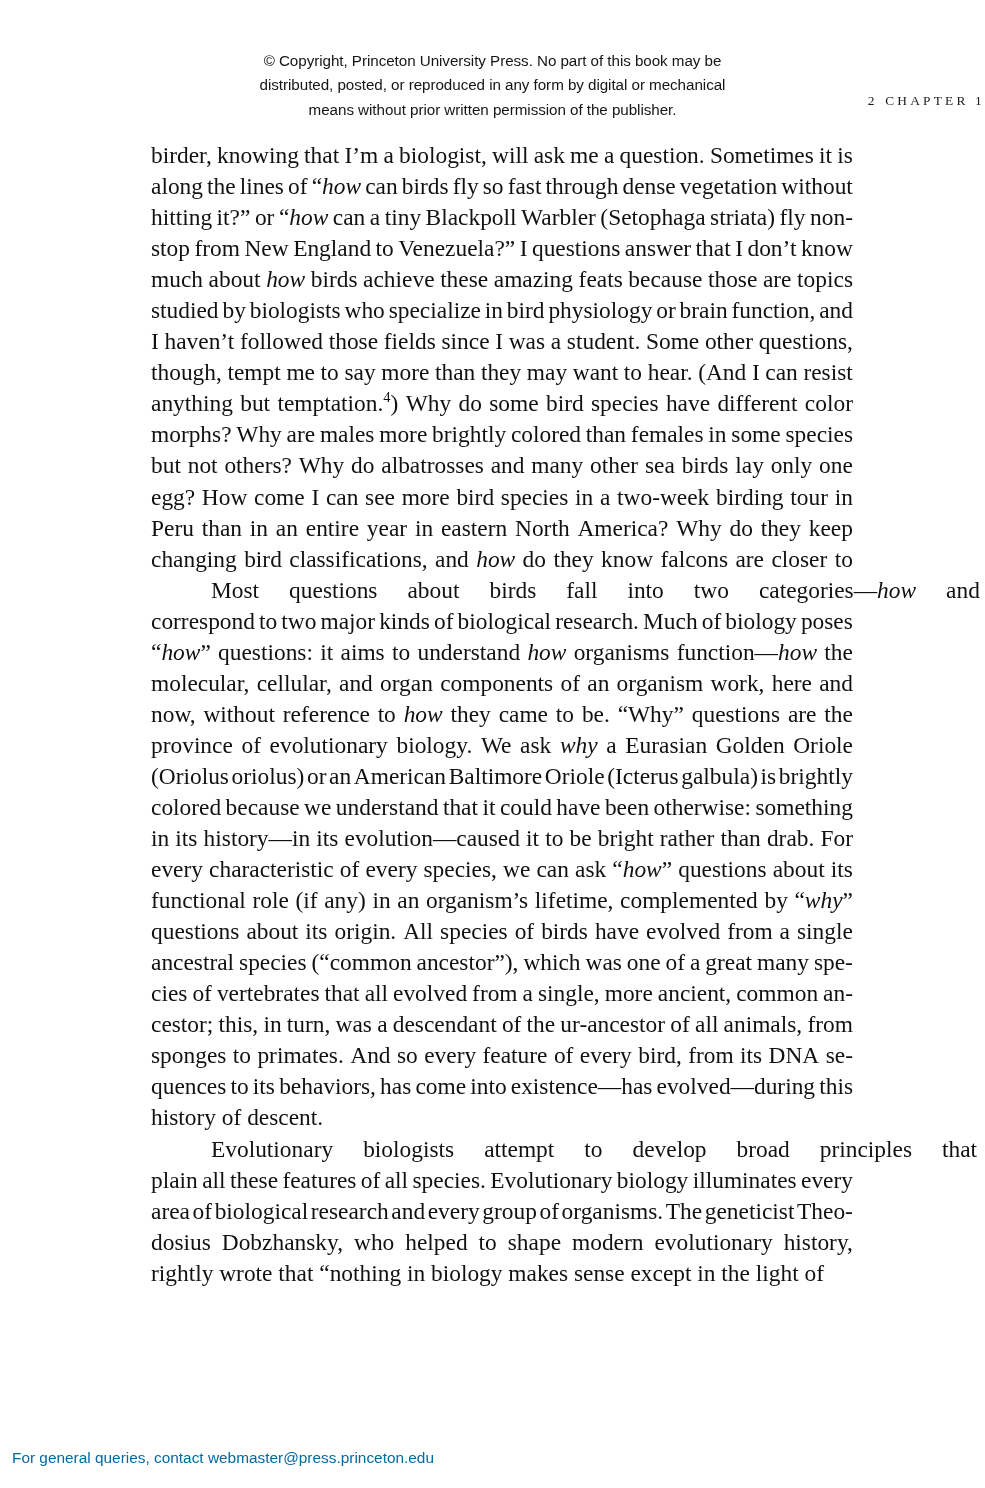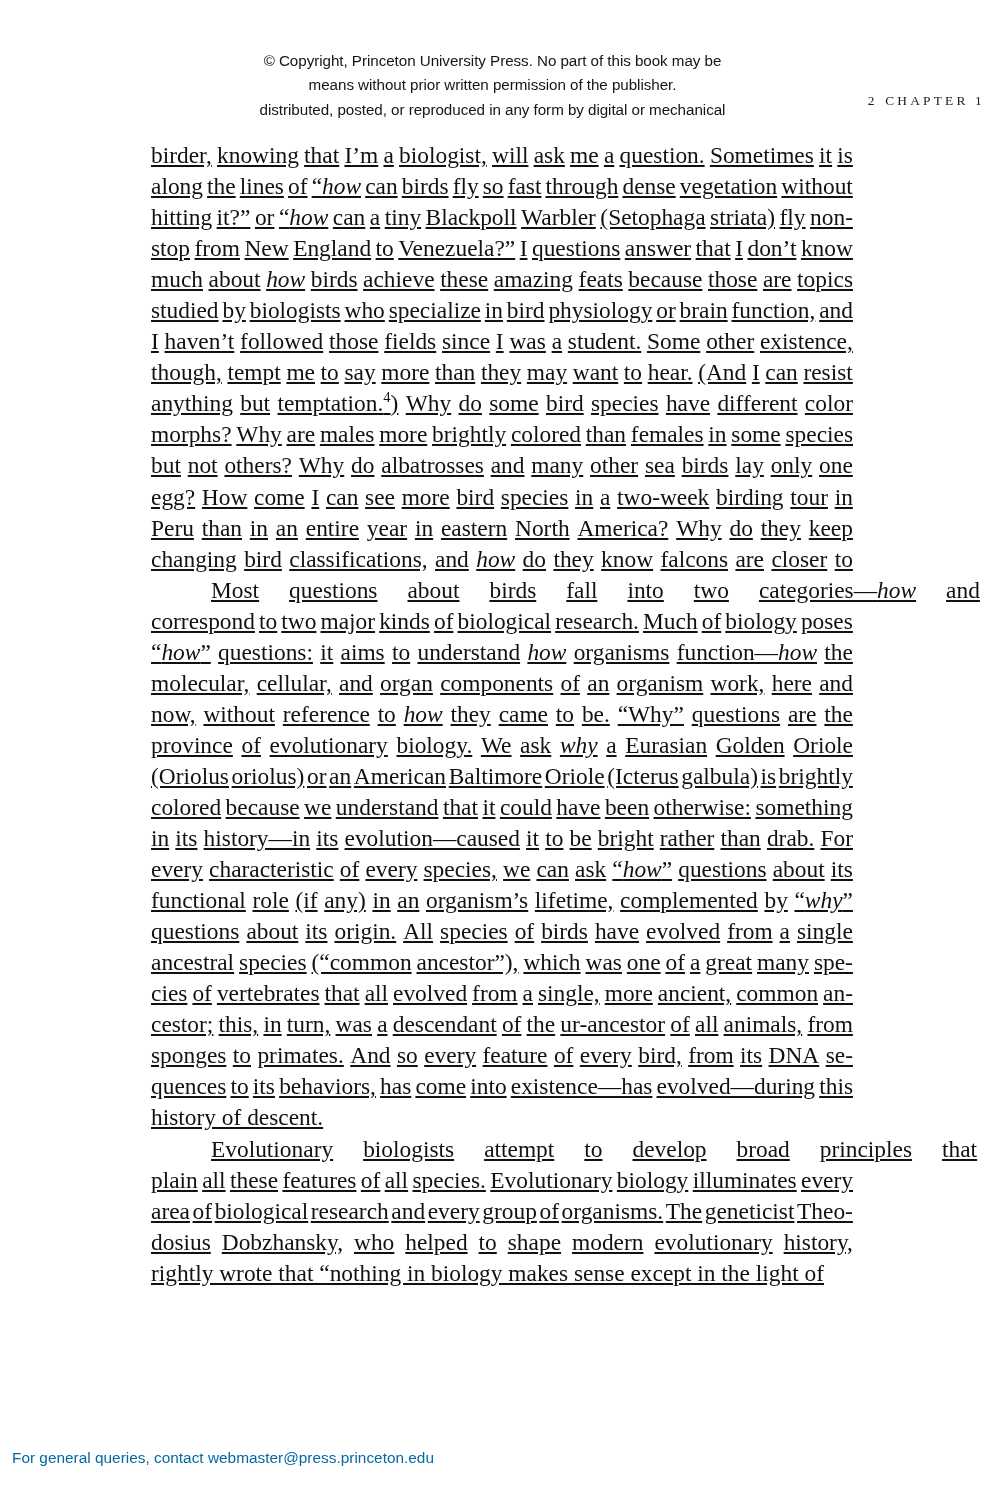--- a/index.html
+++ b/index.html
@@ -61,21 +61,20 @@
   }
   .text-line {
     display: block;
     width: 702px;
     height: 31.05px;
     font-size: 23.4px;
     line-height: 31.05px;
     color: #111111;
     white-space: nowrap;
     overflow: visible;
-    text-decoration: underline;
   }
   
   .text-line.just {
     display: flex;
     justify-content: space-between;
     align-items: baseline;
   }
   .text-line.just > .w { white-space: pre; }
   .text-line.last { display: block; }
   .text-line.indent { text-indent: 30px; }
@@ -100,22 +99,22 @@
     line-height: 22px;
     color: #0369a1;
     white-space: pre;
   }
 </style>
 </head>
 <body>
 
 <div id="copyright-notice">
   <span class="cline">© Copyright, Princeton University Press. No part of this book may be</span>
+  <span class="cline">distributed, posted, or reproduced in any form by digital or mechanical</span>
   <span class="cline">means without prior written permission of the publisher.</span>
-  <span class="cline">distributed, posted, or reproduced in any form by digital or mechanical</span>
 </div>
 
 <div id="running-head"><span class="rh-folio">2</span><span>&nbsp;&nbsp;&nbsp;</span><span class="rh-title">CHAPTER 1</span></div>
 
 <div id="body-text">
     <div class="text-line just">
       <span class="w">birder,</span>
       <span class="w">knowing</span>
       <span class="w">that</span>
       <span class="w">I’m</span>
@@ -210,21 +209,21 @@
       <span class="w">followed</span>
       <span class="w">those</span>
       <span class="w">fields</span>
       <span class="w">since</span>
       <span class="w">I</span>
       <span class="w">was</span>
       <span class="w">a</span>
       <span class="w">student.</span>
       <span class="w">Some</span>
       <span class="w">other</span>
-      <span class="w">existence,</span>
+      <span class="w">questions,</span>
     </div>
     <div class="text-line just">
       <span class="w">though,</span>
       <span class="w">tempt</span>
       <span class="w">me</span>
       <span class="w">to</span>
       <span class="w">say</span>
       <span class="w">more</span>
       <span class="w">than</span>
       <span class="w">they</span>

